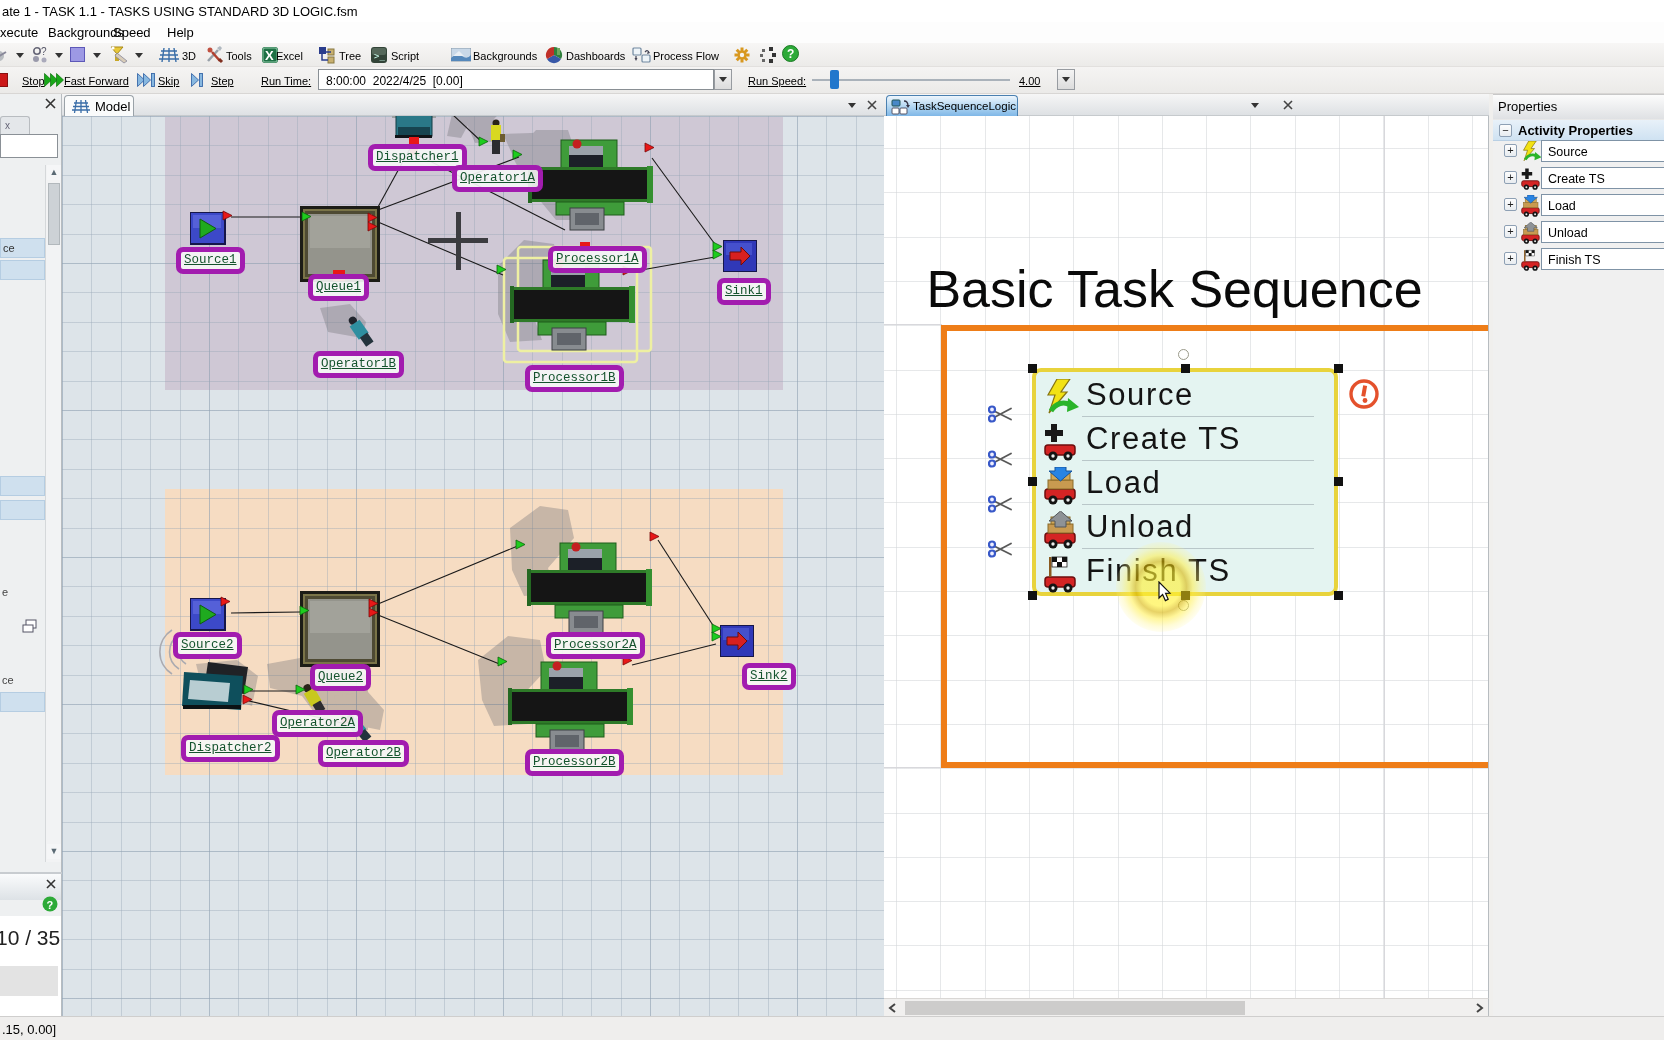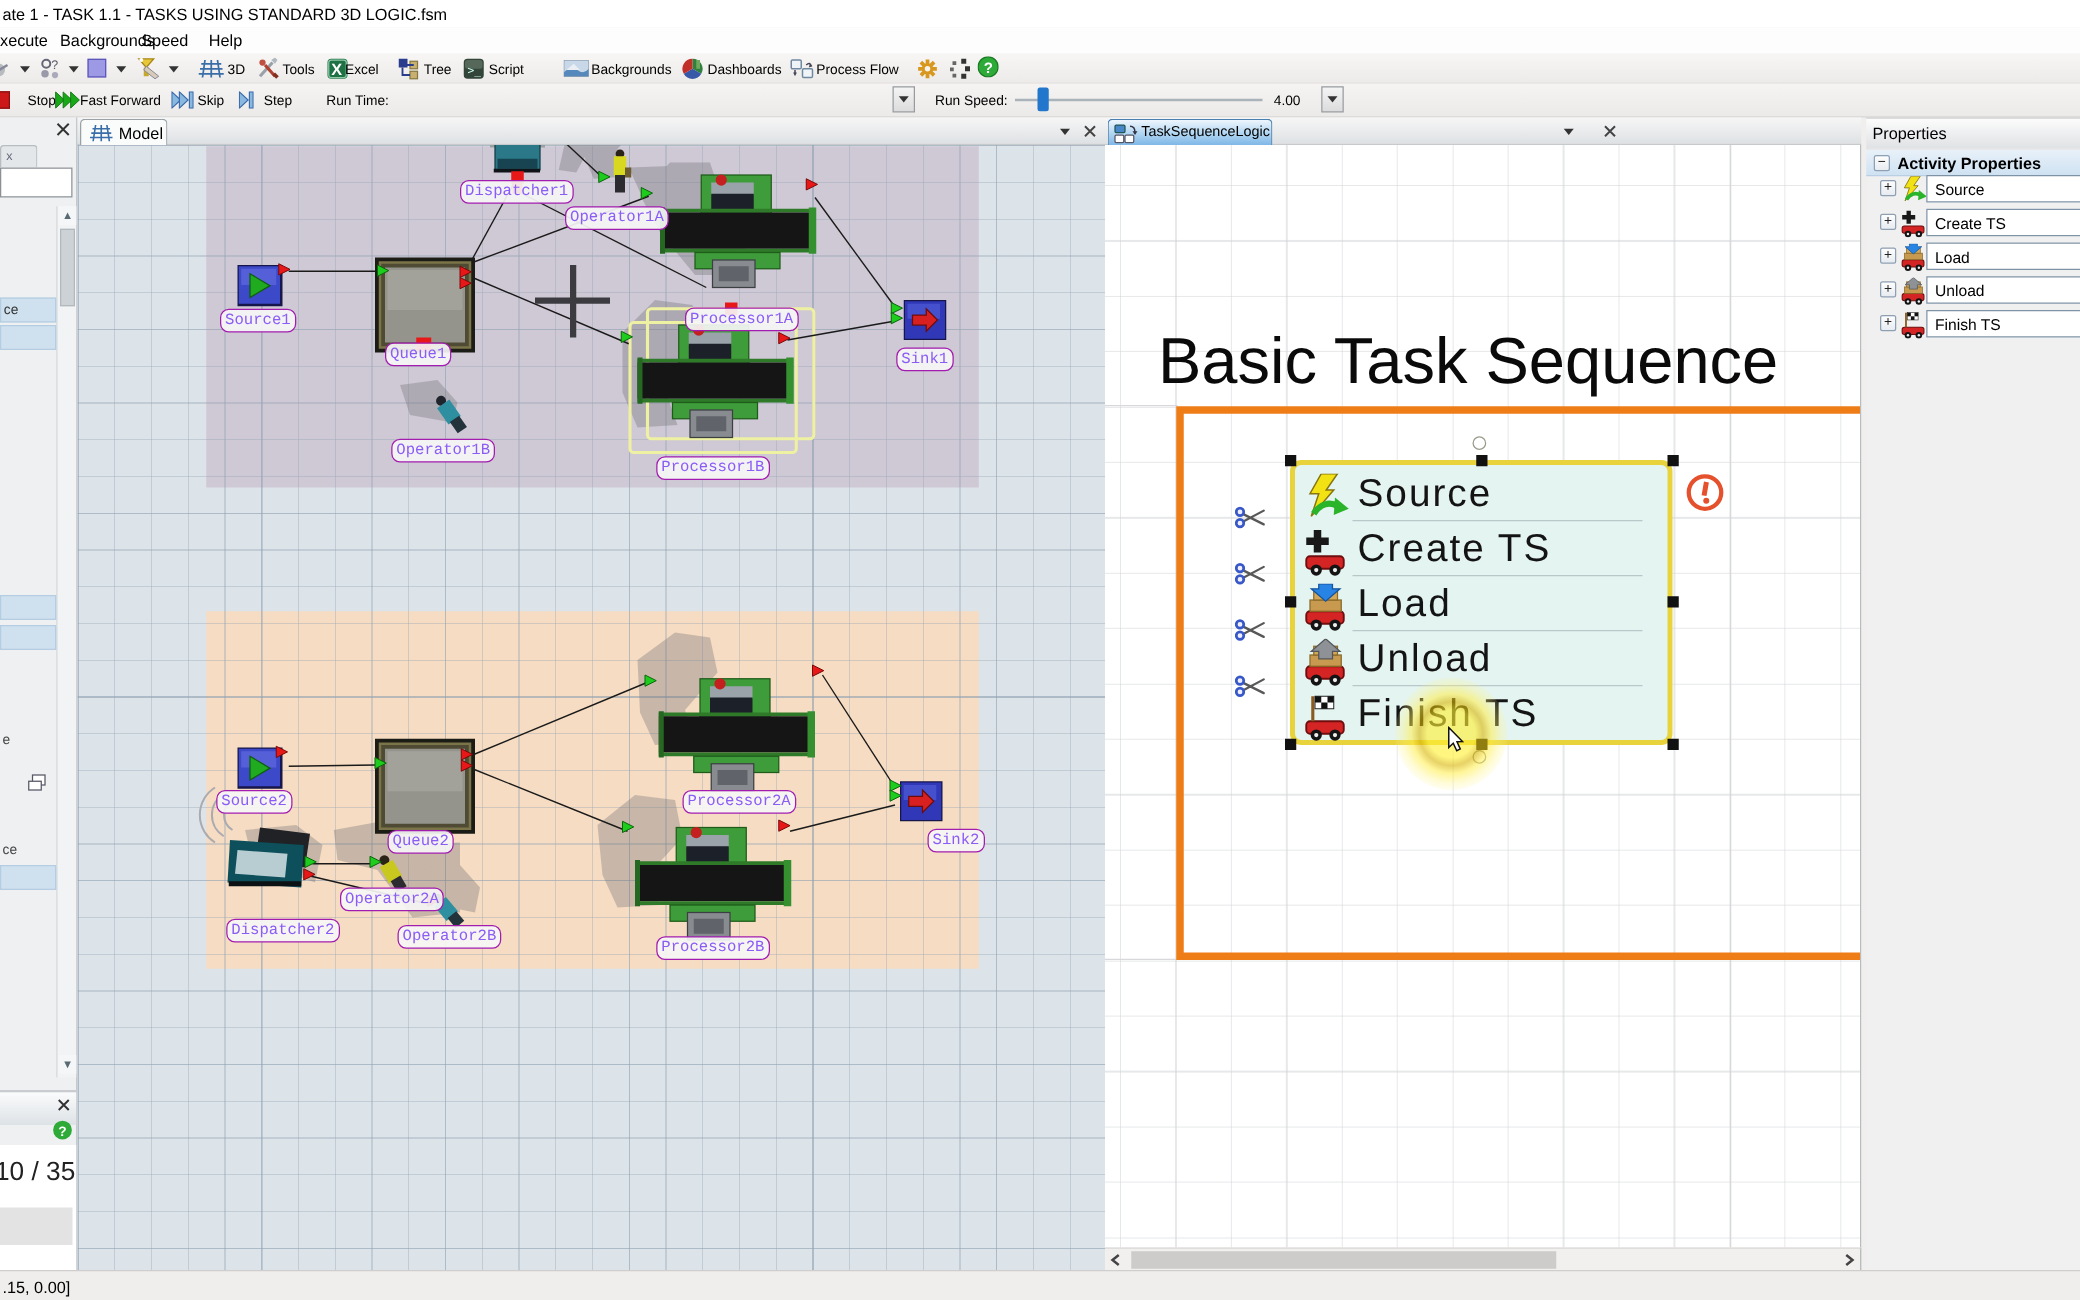--- a/index.html
+++ b/index.html
@@ -6,21 +6,21 @@
 html,body { width:1664px; height:1040px; overflow:hidden; }
 body { position:relative; font-family:"Liberation Sans",sans-serif; background:#f0efed; color:#000; }
 .abs { position:absolute; }
 #titlebar { left:0; top:0; width:1664px; height:22px; background:#fff; font-size:13px; }
 #titlebar span { position:absolute; left:2px; top:4px; }
 #menubar { left:0; top:22px; width:1664px; height:21px; background:#fdfdfd; font-size:13px; }
 .mi { position:absolute; top:3px; }
 #toolbar1 { left:0; top:43px; width:1664px; height:24px; background:linear-gradient(#f7f6f5,#ecebe9); border-bottom:1px solid #e2e0de; font-size:13px; }
 #toolbar2 { left:0; top:67px; width:1664px; height:27px; background:linear-gradient(#f5f4f3,#ebeae8); border-bottom:1px solid #d8d6d4; font-size:13px; }
 .tlab { position:absolute; top:7px; font-size:11px; }
-.t2lab { position:absolute; top:8px; font-size:11px; }
+.t2lab { position:absolute; top:8px; font-size:11px;text-decoration:underline; }
 .dd { position:absolute; width:0; height:0; border-left:4px solid transparent; border-right:4px solid transparent; border-top:5px solid #333; }
 #runtimefield { left:318px; top:2px; width:396px; height:21px; background:#fff; border:1px solid #898f94; font-size:12px; padding:4px 0 0 7px; }
 #rtdrop { left:714px; top:2px; width:18px; height:21px; background:linear-gradient(#f4f4f4,#dcdcdc); border:1px solid #979ba0; }
 #rtdrop .dd { left:4px; top:7px; }
 #speeddrop { left:1057px; top:2px; width:18px; height:21px; background:linear-gradient(#f4f4f4,#dcdcdc); border:1px solid #979ba0; }
 #speeddrop .dd { left:4px; top:7px; }
 
 #leftpanel { left:0; top:94px; width:62px; height:922px; background:#eef0f1; border-right:1px solid #b7bcc0; }
 .bluerow { position:absolute; left:0; width:45px; height:20px; background:#cfe0ee; border:1px solid #b5cde2; font-size:11px; color:#333; padding:3px 0 0 2px; }
 #lscroll { position:absolute; left:45px; top:71px; width:16px; height:697px; background:#f2f3f4; border-left:1px solid #d5d8da; }
@@ -30,21 +30,21 @@
 #modeltab { position:absolute; left:2px; top:1px; width:70px; height:21px; background:#fafbfb; border:1px solid #9aa2a8; border-bottom:none; border-radius:4px 4px 0 0; font-size:13px; }
 #modelview { left:62px; top:116px; width:822px; height:900px; background:#dde4e9; overflow:hidden; }
 #gridoverlay1 { position:absolute; left:0; top:0; width:822px; height:900px;
  background:
   repeating-linear-gradient(to right, rgba(148,164,180,.38) 0 1px, transparent 1px 29.4px),
   repeating-linear-gradient(to bottom, rgba(148,164,180,.38) 0 1px, transparent 1px 29.4px),
   repeating-linear-gradient(to right, rgba(130,150,170,.35) 0 1px, transparent 1px 147px),
   repeating-linear-gradient(to bottom, rgba(130,150,170,.35) 0 1px, transparent 1px 147px);
 }
 .plane { position:absolute; left:103px; width:618px; }
-.mlabel { position:absolute; background:rgba(246,246,246,.92); border:1px solid #a21caf; border-radius:7px; font-family:"Liberation Mono",monospace; font-size:12.5px; color:#8b5cf6; padding:1px 3px 2px 3px; white-space:nowrap; }
+.mlabel { position:absolute; background:rgba(246,246,246,.92); border:5px solid #a21caf; border-radius:7px; font-family:"Liberation Mono",monospace; font-size:12.5px; color:#14532d; padding:1px 3px 2px 3px; white-space:nowrap;text-decoration:underline; }
 
 #tsltabs { left:884px; top:94px; width:605px; height:22px; background:linear-gradient(#f6f6f6,#dee1e4); border-bottom:1px solid #c6cacd; }
 #tsltab { position:absolute; left:2px; top:1px; width:132px; height:21px; background:linear-gradient(#eef6fd,#b0d5f1 55%,#7fb7e7); border:1px solid #4a80b0; border-bottom:none; border-radius:4px 4px 0 0; font-size:13px; }
 #tslview { left:884px; top:116px; width:605px; height:1016px; background:#fff; overflow:hidden; border-right:1px solid #b7bcc0; }
 #gridoverlay2 { position:absolute; left:0; top:0; width:605px; height:882px;
  background:
   repeating-linear-gradient(to right, rgba(210,213,216,.55) 0 1px, transparent 1px 44.3px),
   repeating-linear-gradient(to bottom, rgba(210,213,216,.55) 0 1px, transparent 1px 44.3px);
  background-position:12px 32px;
 }
@@ -207,20 +207,21 @@
     </svg>
   <span class="t2lab" style="left:158px">Skip</span>
   <svg class="abs" style="left:191px;top:6px" width="12" height="14">
       <g fill="#88b8e0" stroke="#3868a8" stroke-width="0.9">
         <polygon points="0.5,0.5 0.5,13.5 7.5,7"></polygon>
         <rect x="8.5" y="0.5" width="3" height="13"></rect>
       </g>
     </svg>
   <span class="t2lab" style="left:211px">Step</span>
   <span class="t2lab" style="left:261px">Run Time:</span>
+  <div id="runtimefield" class="abs">8:00:00&nbsp; 2022/4/25&nbsp; [0.00]</div>
   <div id="rtdrop" class="abs">
       <span class="dd"></span>
     </div>
   <span class="t2lab" style="left:748px">Run Speed:</span>
   <div class="abs" style="left:812px;top:12px;width:198px;height:2px;background:#aab2ba"></div>
   <div class="abs" style="left:830px;top:3px;width:9px;height:19px;background:#2277cc;border-radius:2px"></div>
   <span class="t2lab" style="left:1019px">4.00</span>
   <div id="speeddrop" class="abs">
       <span class="dd"></span>
     </div>

